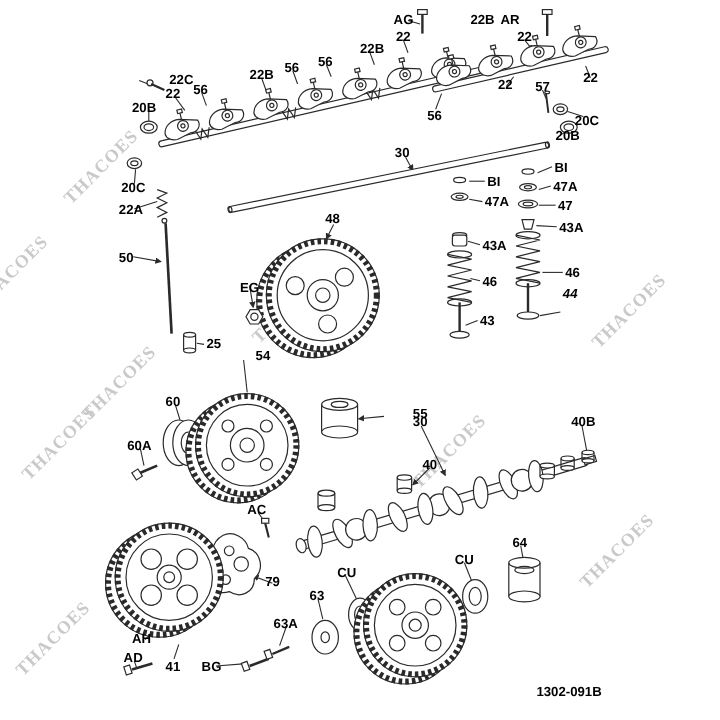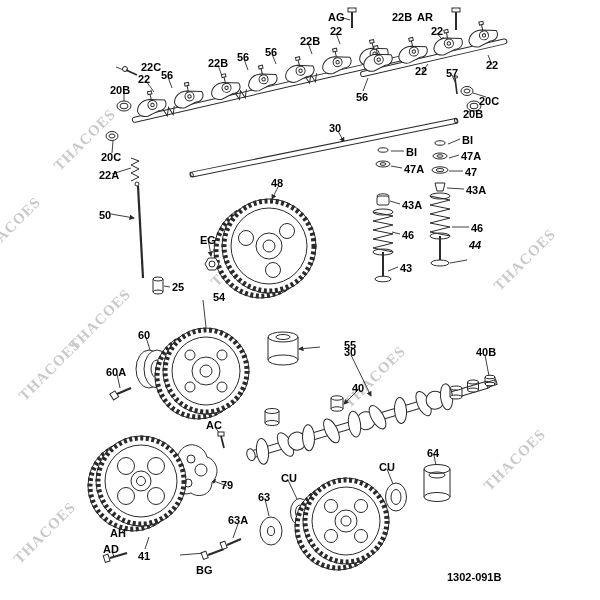--- a/index.html
+++ b/index.html
@@ -431,18 +431,18 @@
       <span class="part-label" style="left: 206px; top: 419px;">AC</span>
       <span class="part-label" style="left: 221px; top: 479px;">79</span>
       <span class="part-label" style="left: 281px; top: 472px;">CU</span>
       <span class="part-label" style="left: 379px; top: 461px;">CU</span>
       <span class="part-label" style="left: 427px; top: 447px;">64</span>
       <span class="part-label" style="left: 258px; top: 491px;">63</span>
       <span class="part-label" style="left: 228px; top: 514px;">63A</span>
       <span class="part-label" style="left: 110px; top: 527px;">AH</span>
       <span class="part-label" style="left: 103px; top: 543px;">AD</span>
       <span class="part-label" style="left: 138px; top: 550px;">41</span>
-      <span class="part-label" style="left: 168px; top: 564px; margin-left: 28px;">BG</span>
+      <span class="part-label" style="left: 168px; top: 550px;">BG</span>
     </div>
 
   <div class="diagram-code">1302-091B</div>
 
 </div>
 
 </body></html>

